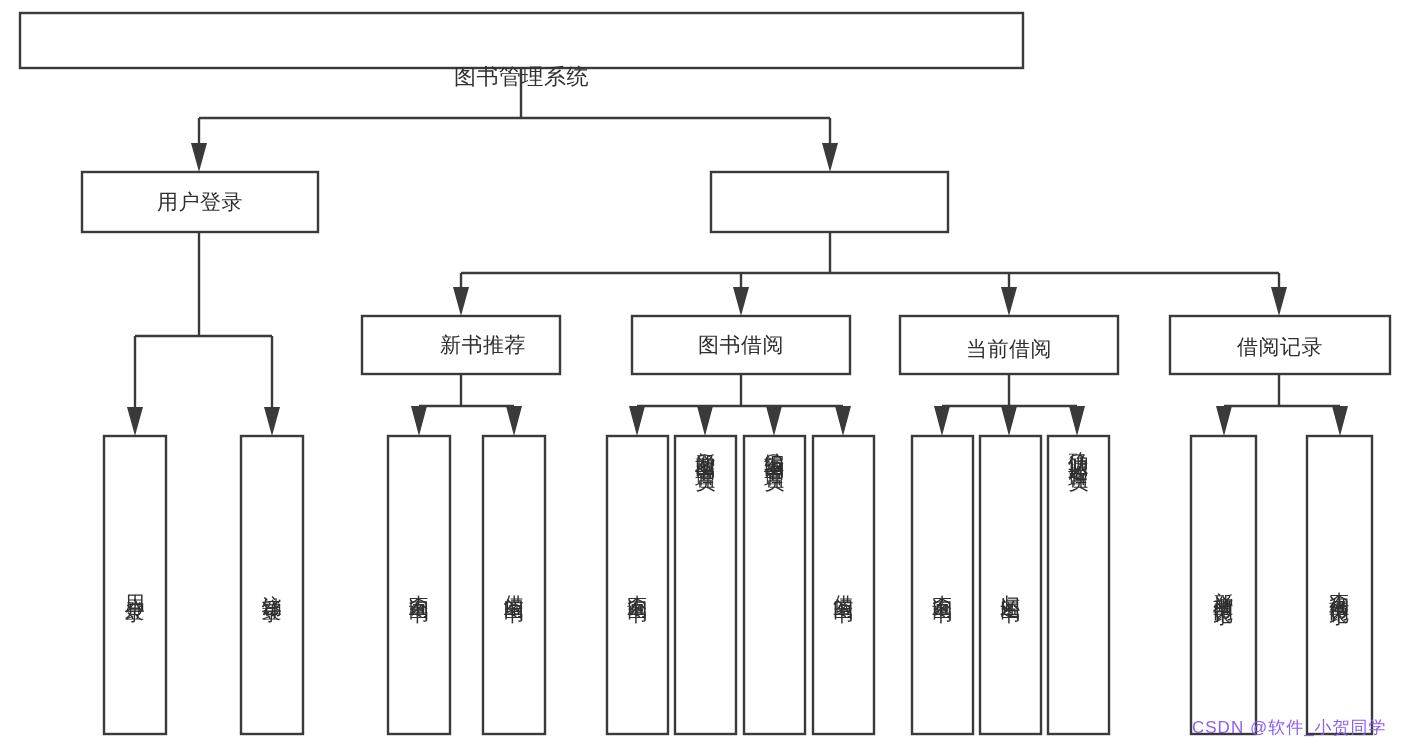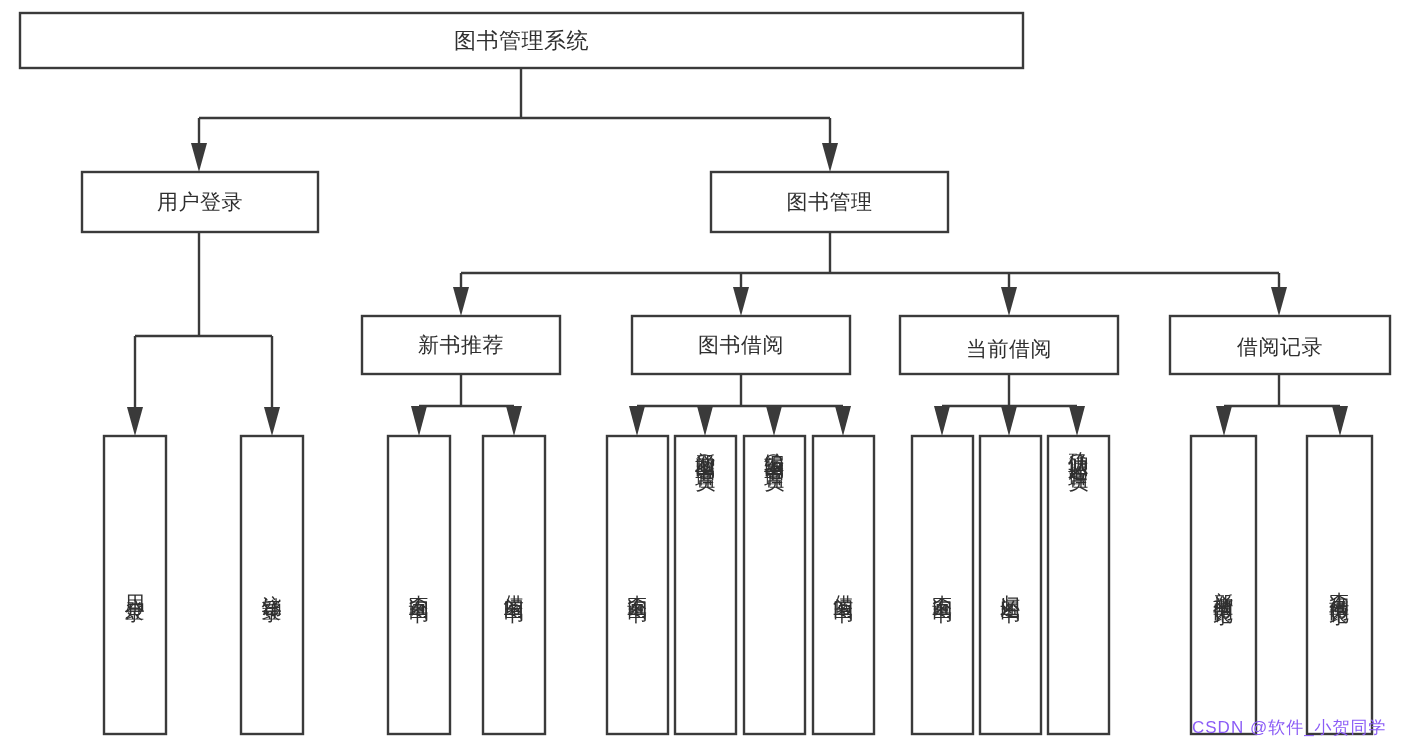--- a/index.html
+++ b/index.html
@@ -50,20 +50,21 @@
     text-align: center;
     pointer-events: none;
     letter-spacing: 0.5px;
   }
   .label-h {
     font-size: 21px;
     line-height: 1.2;
   }
   .label-root {
     font-size: 22px;
+    margin-top: 36px;
   }
   .label-v {
     writing-mode: vertical-rl;
     text-orientation: upright;
     font-size: 20px;
     line-height: 1.42;
     letter-spacing: 3px;
     white-space: nowrap;
   }
   .watermark {
@@ -155,23 +156,22 @@
 
     <path class="connector" d="M 1279 374 L 1279 406"></path>
     <path class="connector" d="M 1224 406 L 1340 406"></path>
     <polygon class="arrow-head" points="1224,436 1216,406 1232,406"></polygon>
     <polygon class="arrow-head" points="1340,436 1332,406 1348,406"></polygon>
   </svg>
 
   <div class="node-label label-root" style="left:20px; top:13px; width:1003px; height:55px;">图书管理系统</div>
 
   <div class="node-label label-h" style="left:82px; top:172px; width:236px; height:60px;">用户登录</div>
-  <div class="node-label label-h" style="left:711px; top:172px; width:237px; height:60px;">图书管理</div>
-
-  <div class="node-label label-h" style="left:362px; top:316px; width:198px; height:58px;">新书推荐</div>
+
+  <div class="node-label label-h" style="left:362px; top:316px; width:198px; height:58px;padding-left:22px;">新书推荐</div>
   <div class="node-label label-h" style="left:632px; top:316px; width:218px; height:58px;border-radius:6px;">图书借阅</div>
   <div class="node-label label-h" style="left:900px; top:320px; width:218px; height:58px;">当前借阅</div>
   <div class="node-label label-h" style="left:1170px; top:316px; width:220px; height:62px;">借阅记录</div>
 
   <div class="node-label" style="left:104px; top:436px; width:62px; height:298px;">
     <span class="label-v">用户登录</span>
   </div>
   <div class="node-label" style="left:241px; top:436px; width:62px; height:298px;">
     <span class="label-v">注销登录</span>
   </div>

